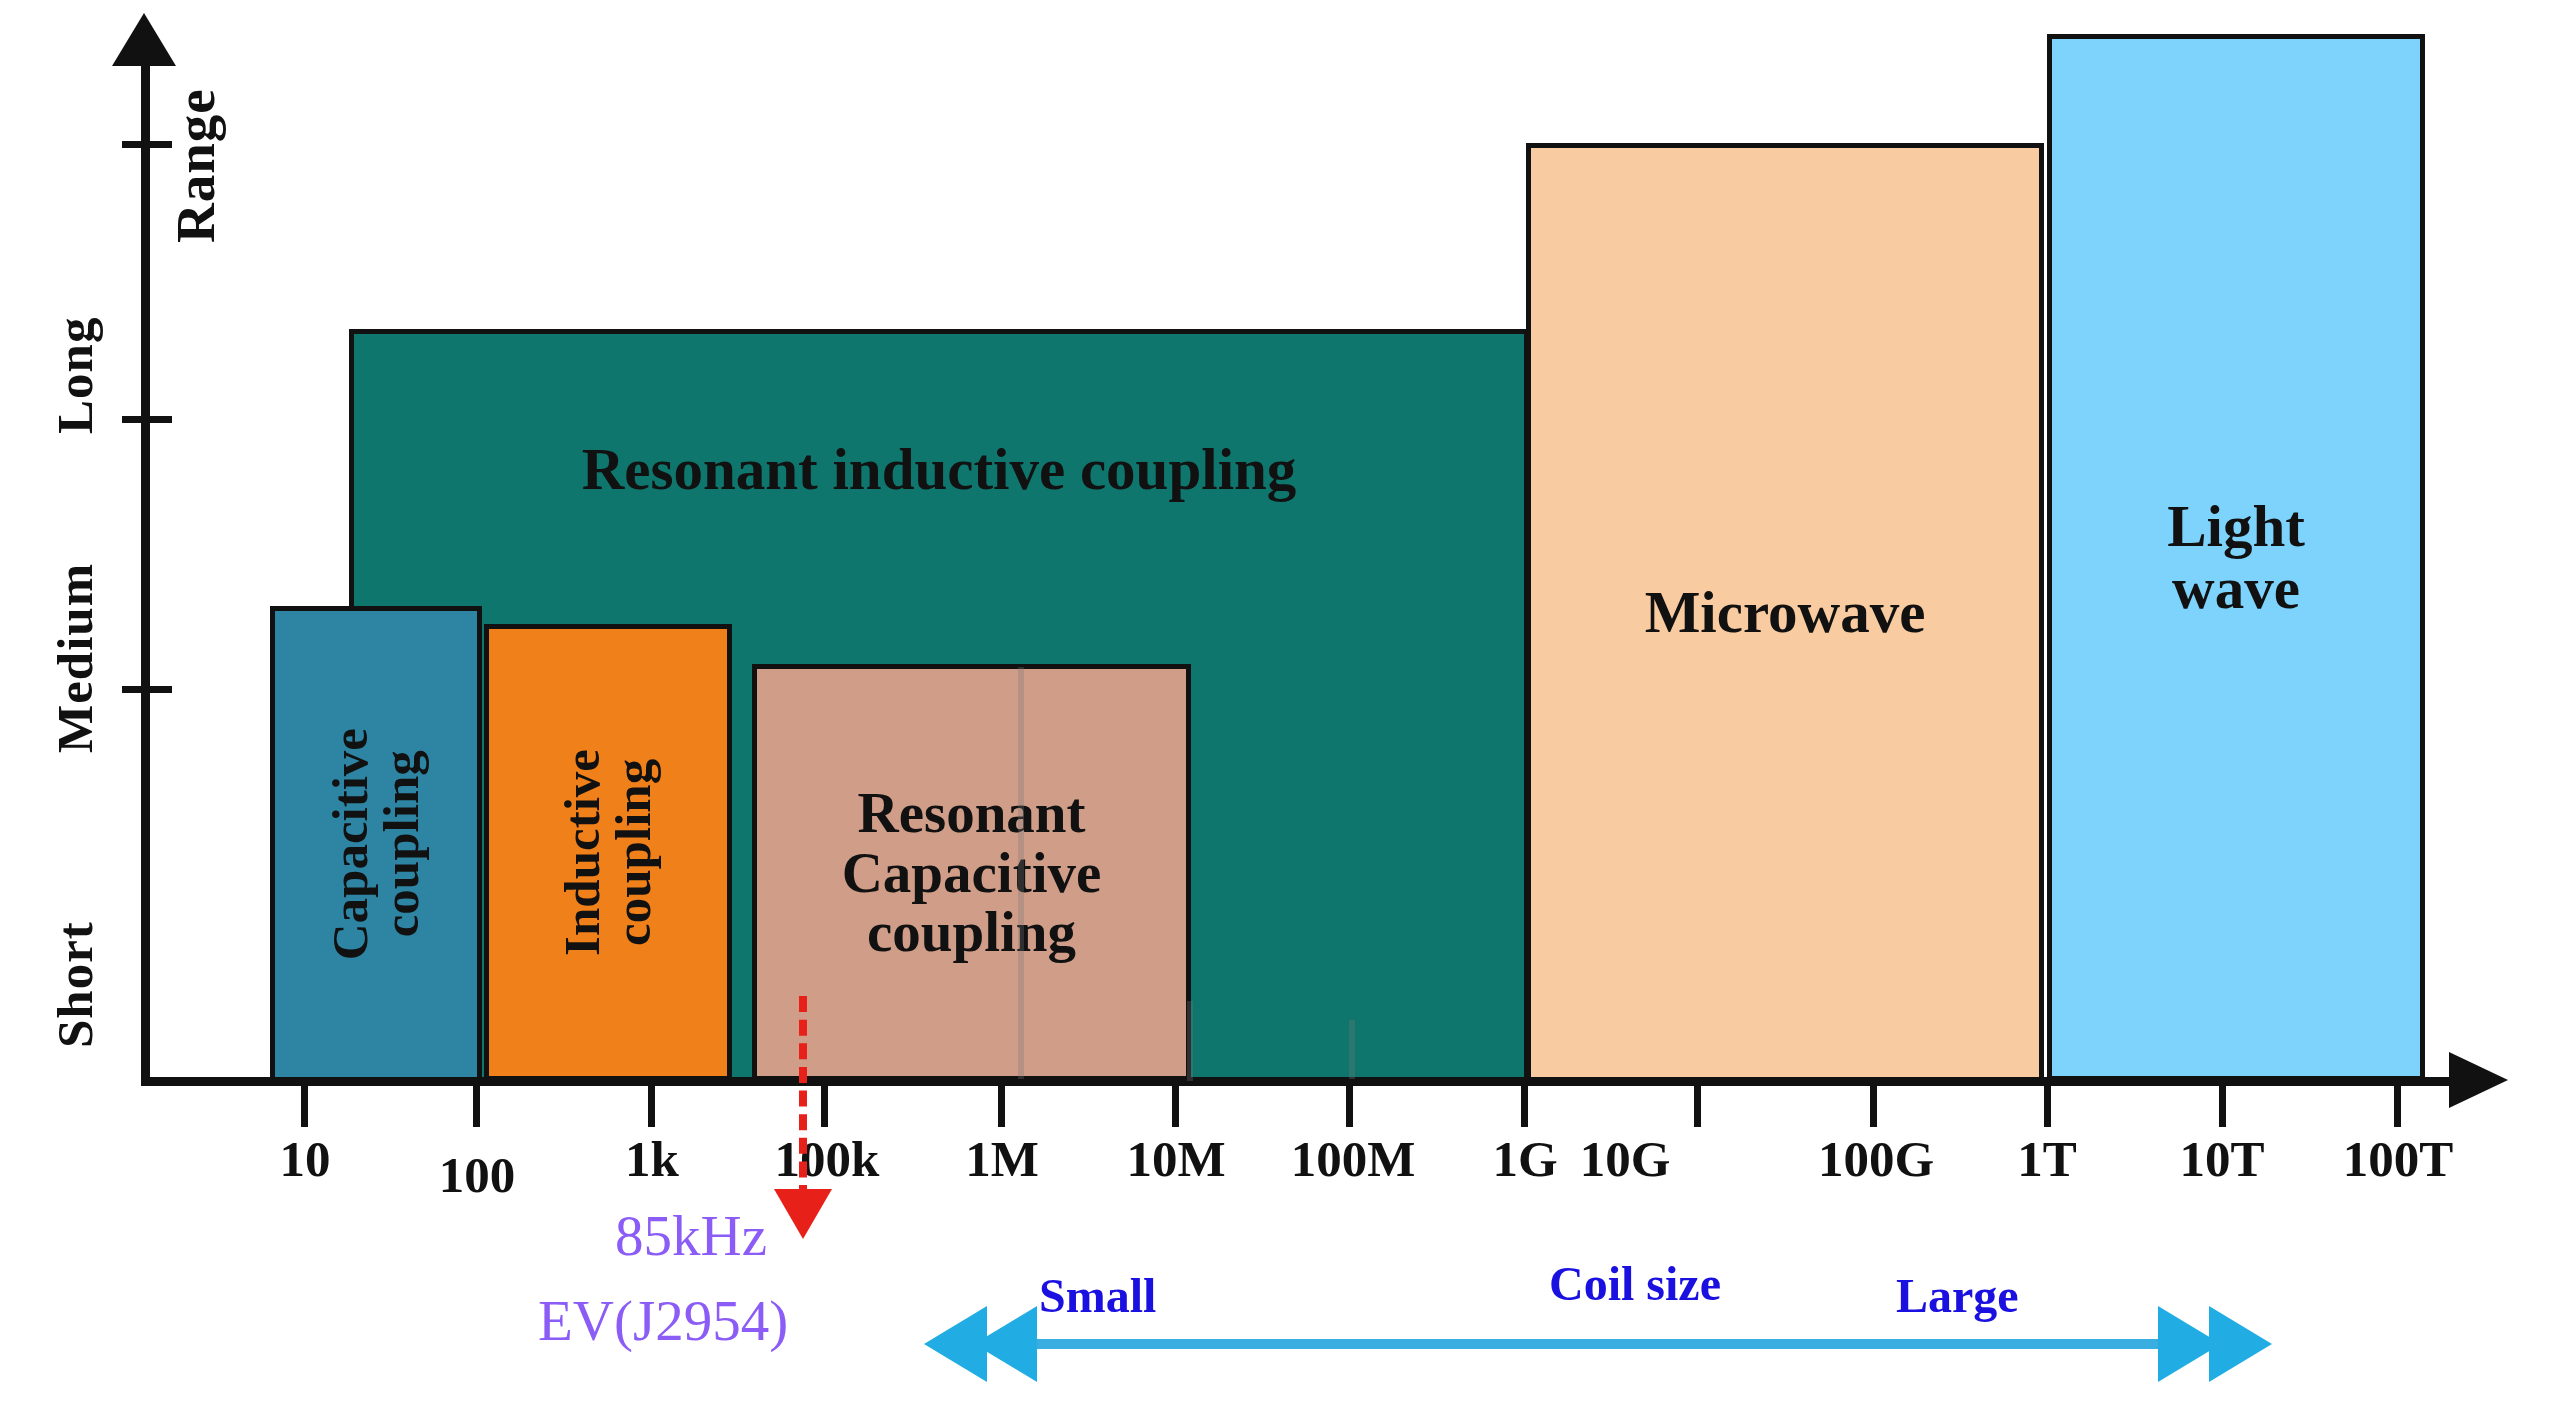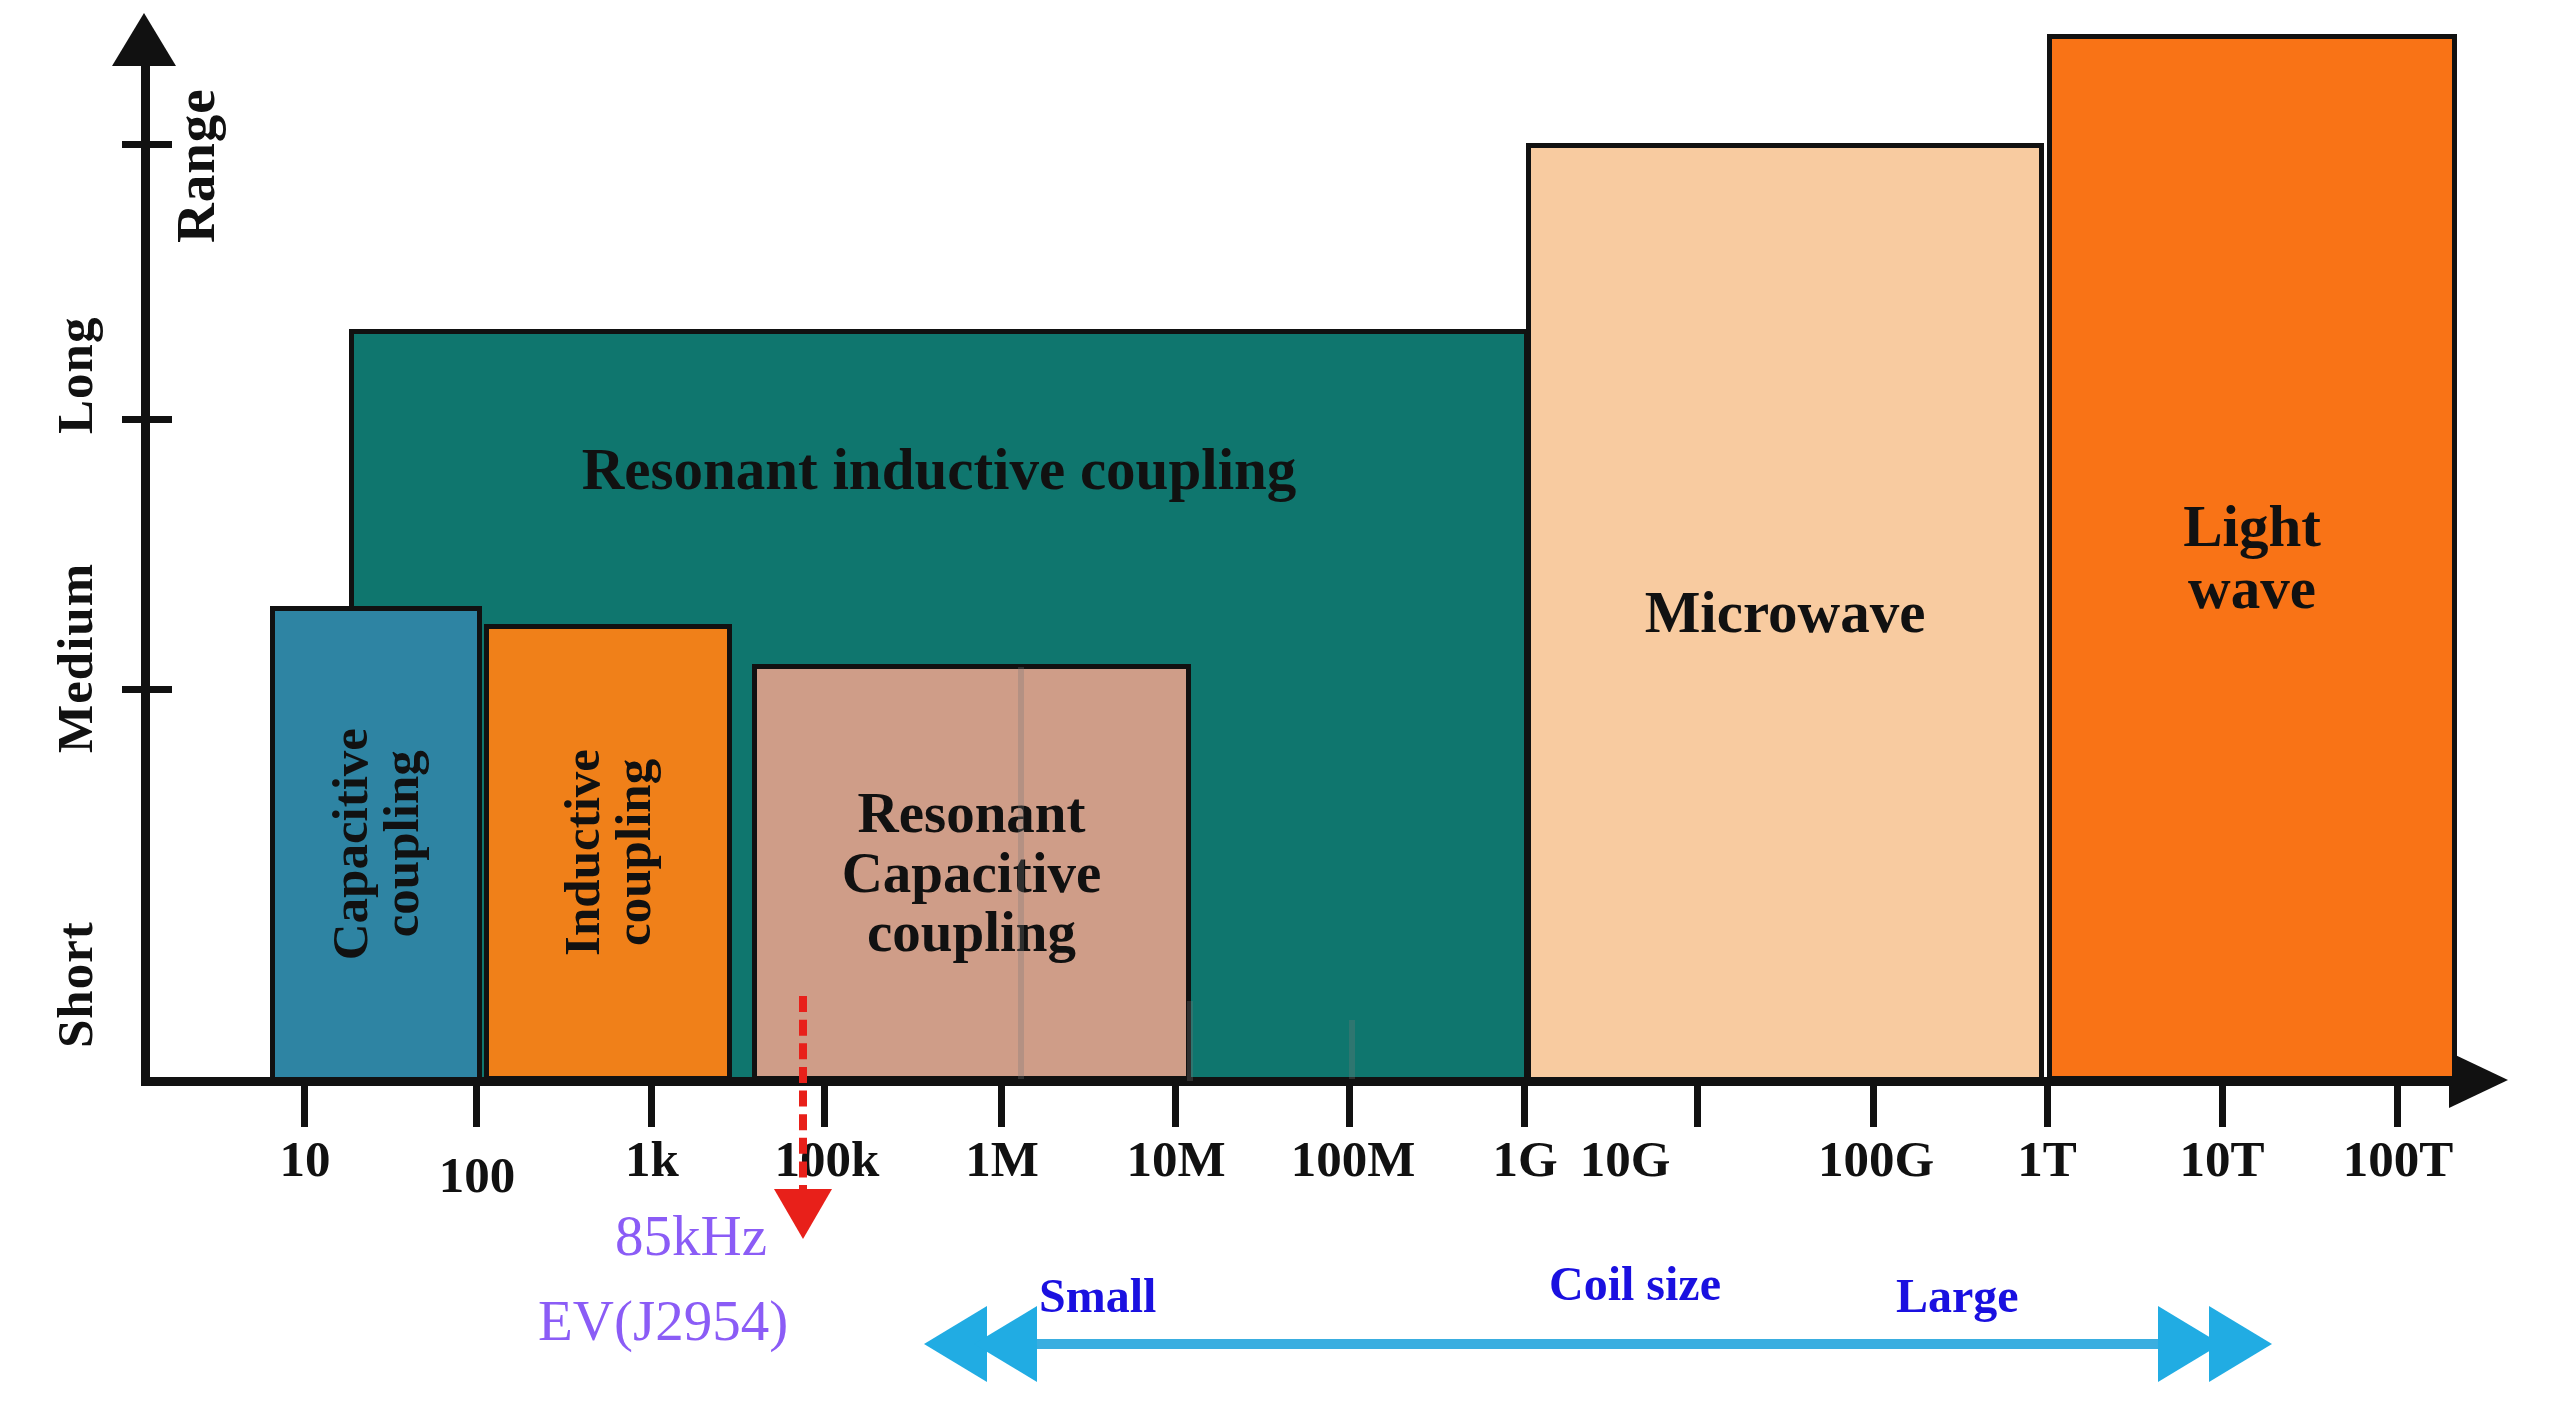--- a/index.html
+++ b/index.html
@@ -144,22 +144,22 @@
   }
 
   #block-microwave {
     left: 1526px; top: 143px; width: 518px; height: 939px;
     background: #f8cba0;
     z-index: 3;
   }
   #block-microwave .block-label { font-size: 59px; }
 
   #block-lightwave {
-    left: 2047px; top: 34px; width: 410px; height: 1047px;
-    background: #f97316;
+    left: 2047px; top: 34px; width: 378px; height: 1047px;
+    background: #7dd3fc;
     z-index: 3;
   }
   #block-lightwave .block-label { font-size: 59px; }
 
   #block-capacitive {
     left: 270px; top: 606px; width: 212px; height: 476px;
     background: #2e84a3;
     z-index: 4;
   }
   #block-capacitive .vert-label { font-size: 51px; }

